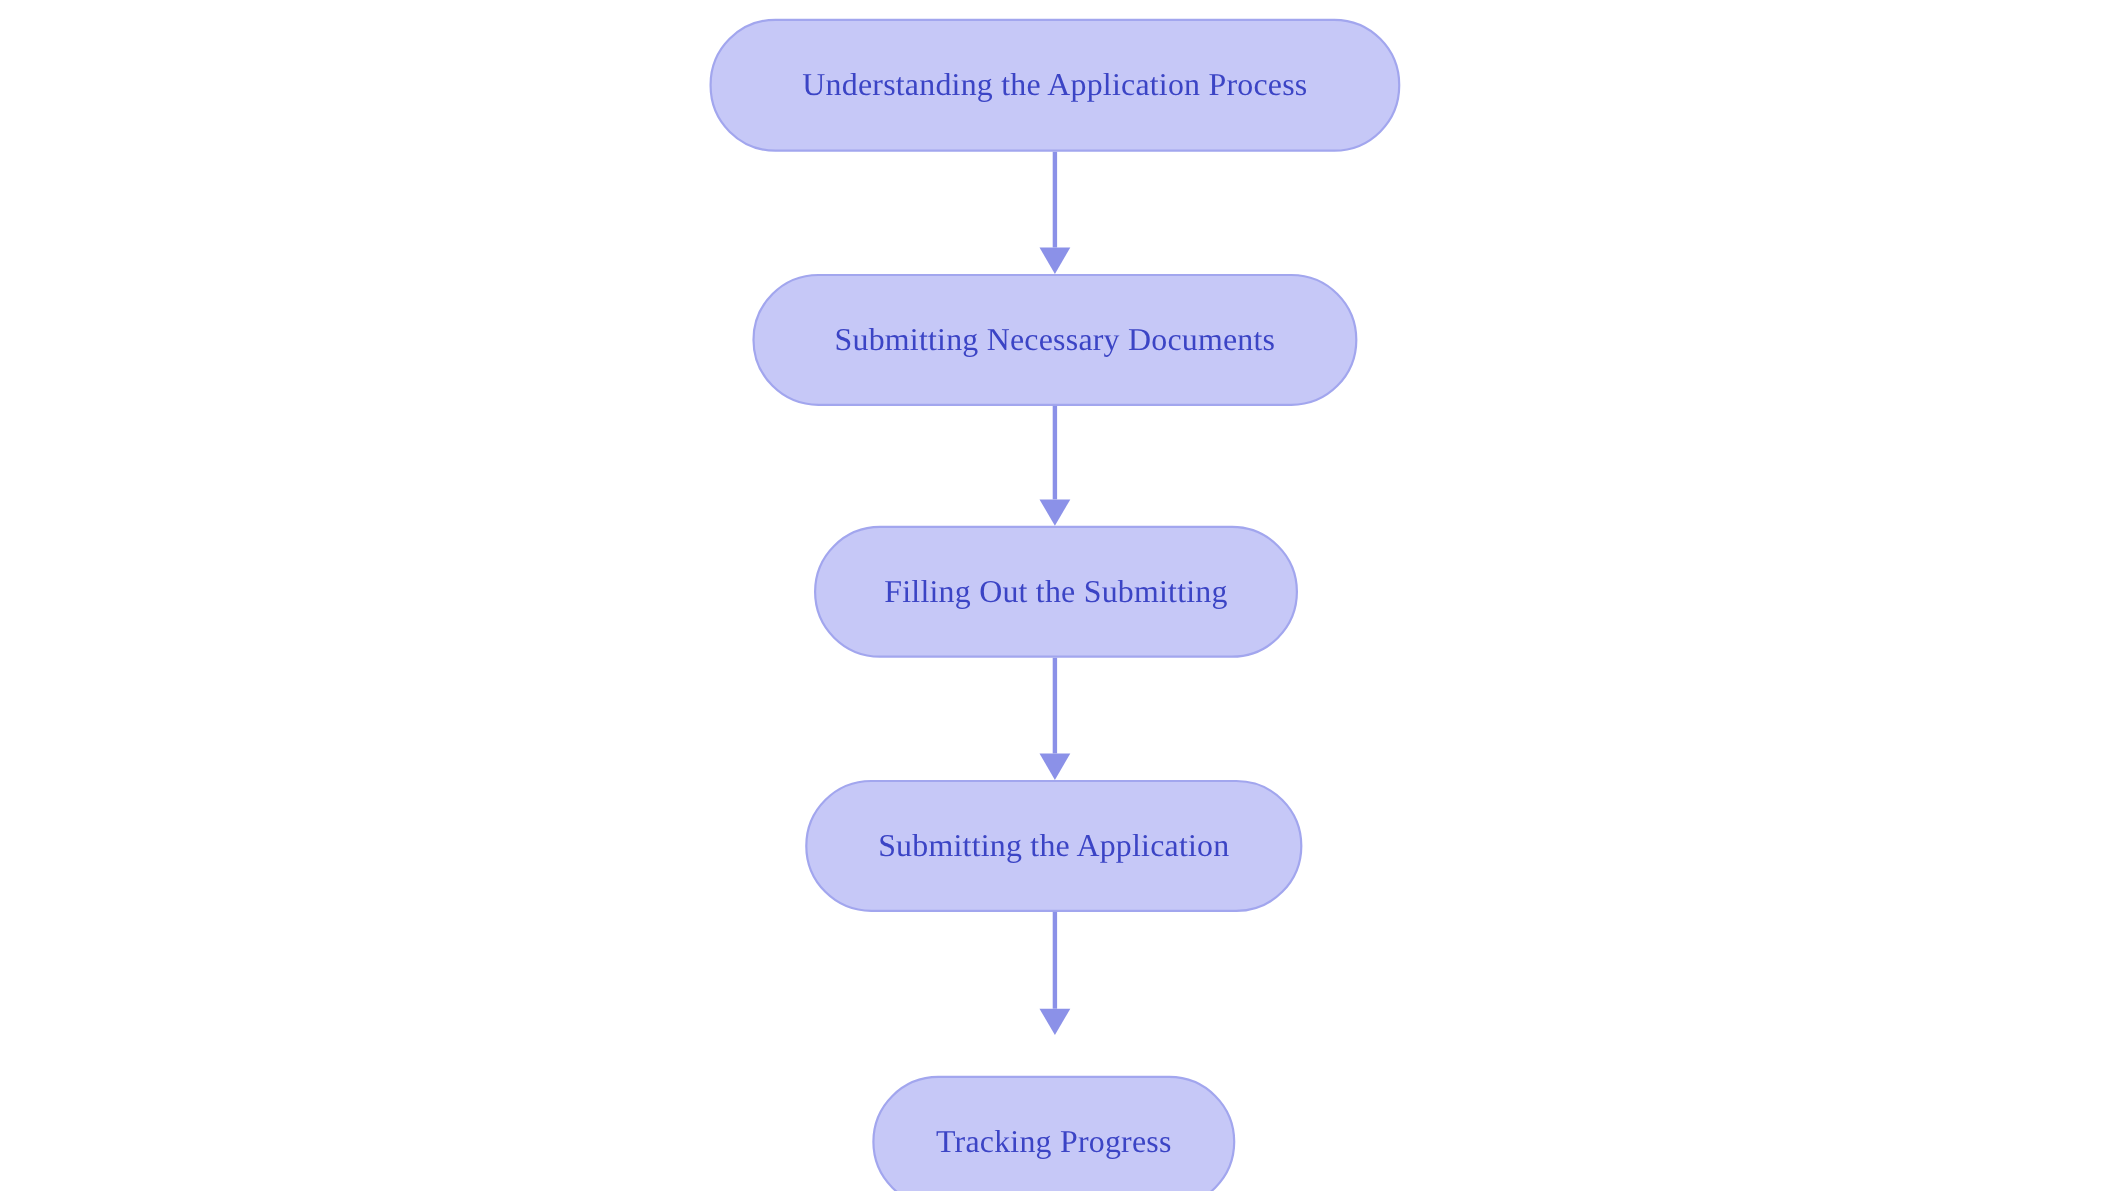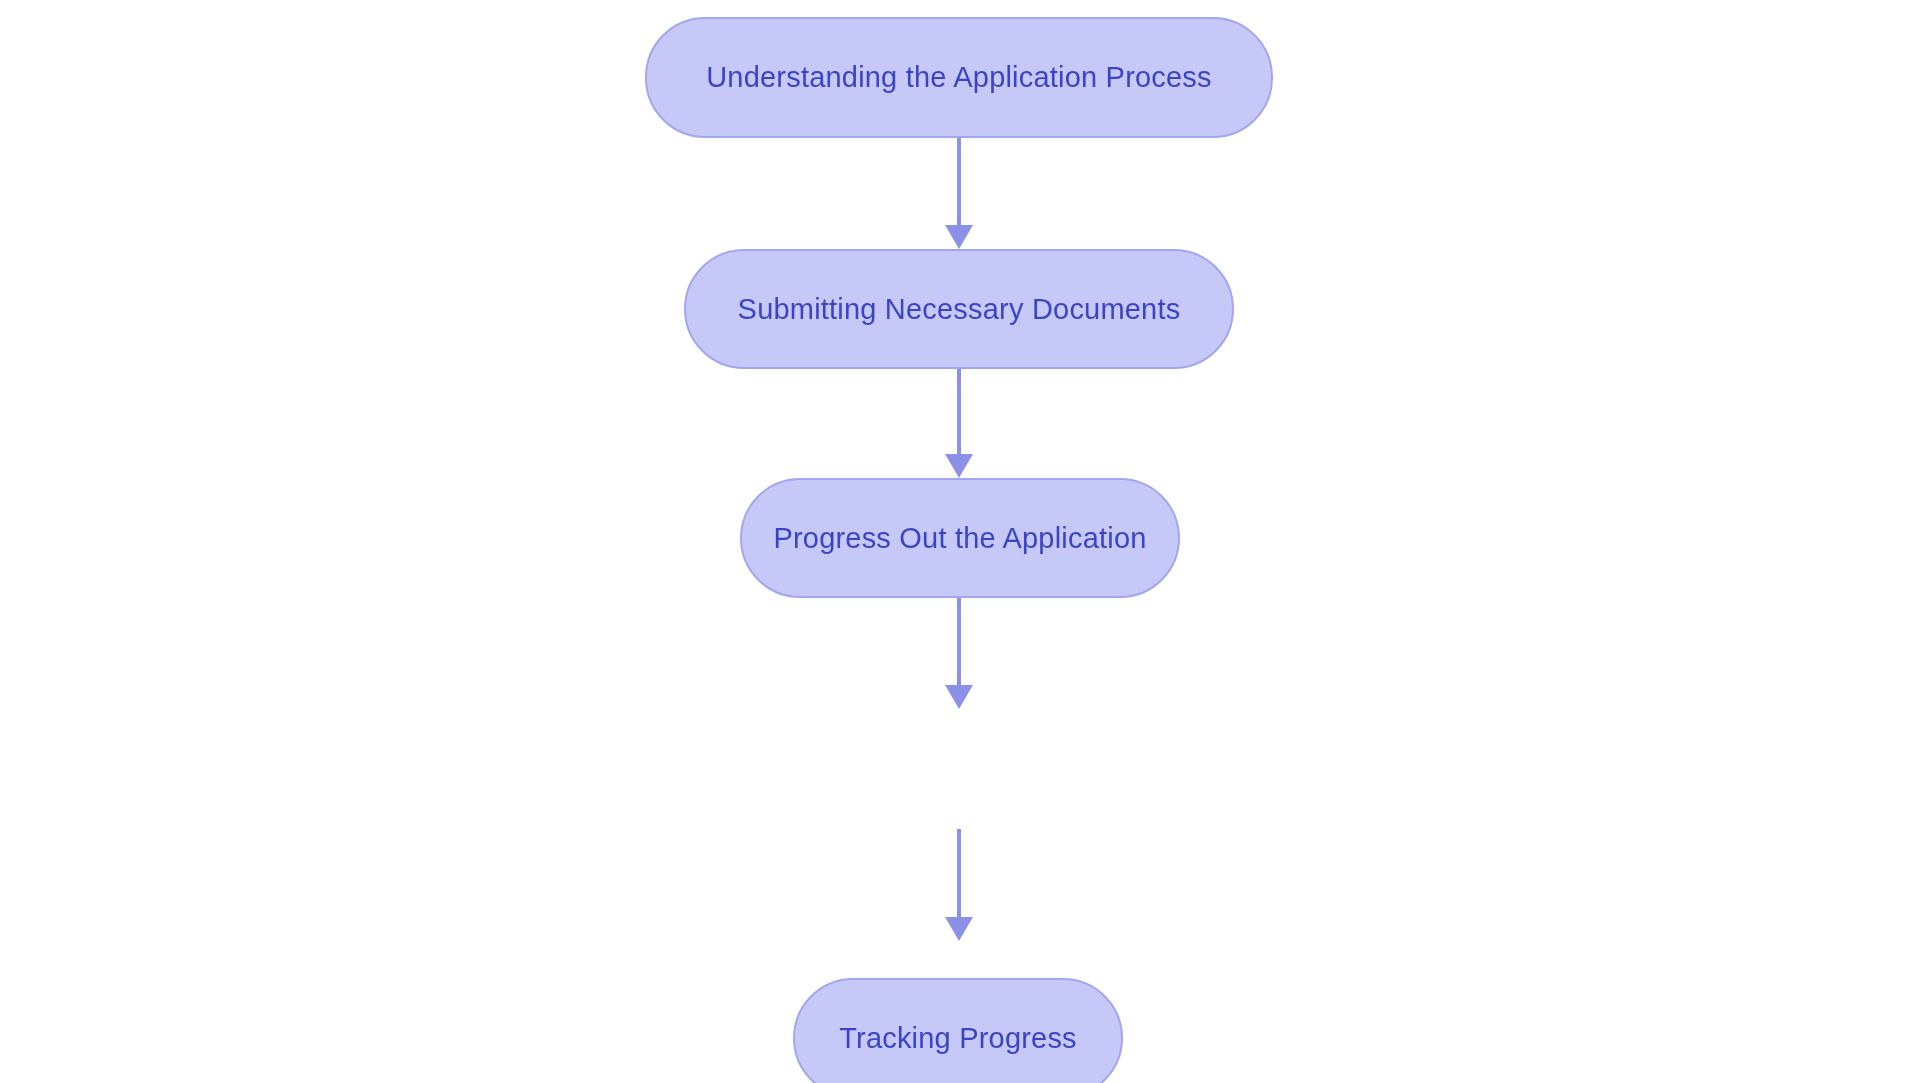--- a/index.html
+++ b/index.html
@@ -6,21 +6,21 @@
     margin: 0;
     padding: 0;
     background: #ffffff;
   }
   .canvas {
     position: relative;
     width: 1564px;
     height: 1083px;
     background: #ffffff;
     overflow: hidden;
-    font-family: Liberation Sans, sans-serif;
+    font-family: Liberation Serif, serif;
   }
   .flow-node {
     position: absolute;
     box-sizing: border-box;
     background: #c6c8f7;
     border: 2px solid #a2a6ee;
     border-radius: 60px;
     display: flex;
     align-items: center;
     justify-content: center;
@@ -80,28 +80,31 @@
   <div class="flow-node" id="node-1">
     <span>Submitting Necessary Documents</span>
   </div>
 
   <div class="flow-arrow" id="arrow-1">
     <div class="stem"></div>
     <div class="head"></div>
   </div>
 
   <div class="flow-node" id="node-2">
-    <span>Progress Out the Application</span>
+    <span>Filling Out the Submitting</span>
   </div>
 
   <div class="flow-arrow" id="arrow-2">
     <div class="stem"></div>
     <div class="head"></div>
   </div>
 
+  <div class="flow-node" id="node-3">
+    <span>Submitting the Application</span>
+  </div>
 
   <div class="flow-arrow" id="arrow-3">
     <div class="stem"></div>
     <div class="head"></div>
   </div>
 
   <div class="flow-node" id="node-4">
     <span>Tracking Progress</span>
   </div>
 

